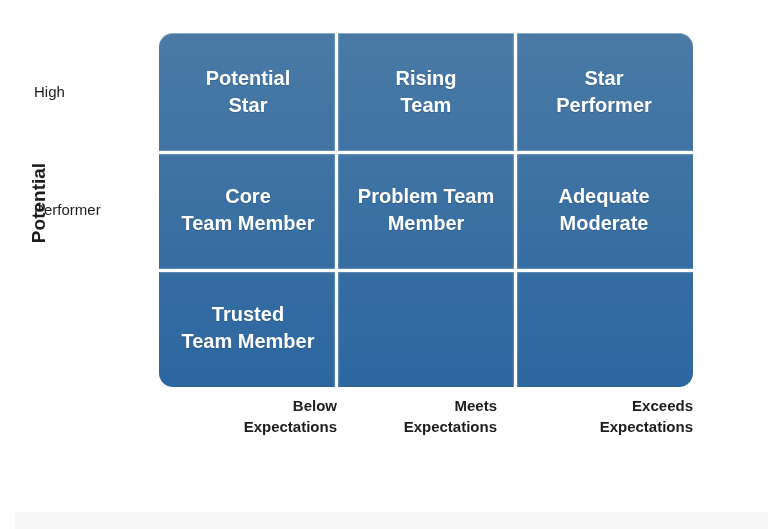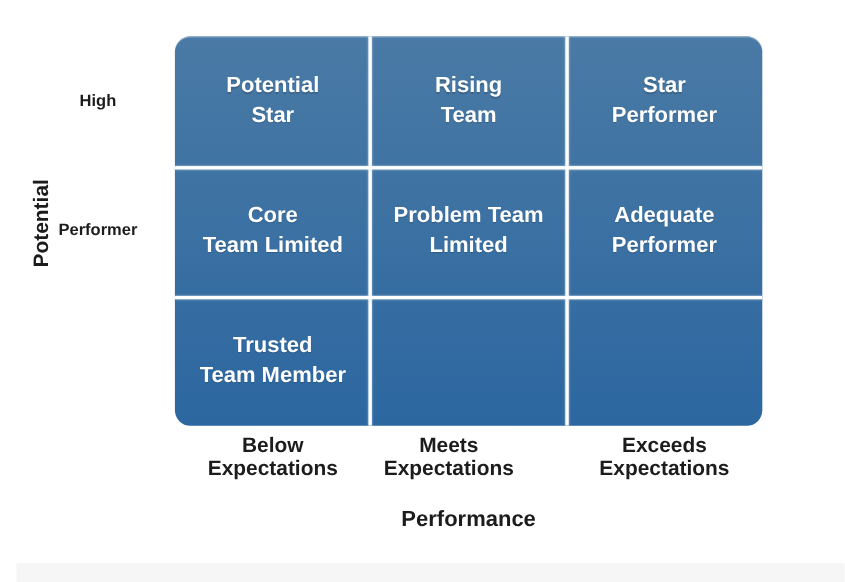--- a/index.html
+++ b/index.html
@@ -60,23 +60,23 @@
   }
   .dv1 { left: 176px; }
   .dv2 { left: 355px; }
   .dh1 { top: 118px; }
   .dh2 { top: 236px; }
   
   .y-tick {
     position: absolute;
     left: 34px;
     width: 110px;
-    text-align: center;
+    text-align: left;
     font-size: 15px;
-    font-weight: bold;
+    font-weight: normal;
     color: var(--axis-text, #1c1c1c);
     line-height: 20px;
   }
   .yt0 { top: 82px; }
   .yt1 { top: 200px; }
   .yt2 { top: 318px; }
   .y-title {
     position: absolute;
     left: -41px;
     top: 193px;
@@ -87,22 +87,22 @@
     font-size: 19px;
     font-weight: bold;
     color: var(--axis-text, #1c1c1c);
     transform: rotate(-90deg);
   }
   
   .x-tick {
     position: absolute;
     top: 395px;
     width: 178px;
-    text-align: center;
-    font-size: 19px;
+    text-align: right;
+    font-size: 15px;
     font-weight: bold;
     line-height: 21px;
     color: var(--axis-text, #1c1c1c);
     white-space: pre-line;
   }
   .xt0 { left: 159px; }
   .xt1 { left: 319px; }
   .xt2 { left: 515px; }
   .x-title {
     position: absolute;
@@ -135,38 +135,37 @@
   <div class="y-tick yt1">Performer</div>
 
   <div class="grid">
     <div class="cell">Potential
 Star</div>
     <div class="cell">Rising
 Team</div>
     <div class="cell">Star
 Performer</div>
     <div class="cell">Core
-Team Limited</div>
+Team Member</div>
     <div class="cell">Problem Team
-Limited</div>
+Member</div>
     <div class="cell">Adequate
-Performer</div>
+Moderate</div>
     <div class="cell">Trusted
 Team Member</div>
 
     <div class="divider-v dv1"></div>
     <div class="divider-v dv2"></div>
     <div class="divider-h dh1"></div>
     <div class="divider-h dh2"></div>
   </div>
 
   <div class="x-tick xt0">Below
 Expectations</div>
   <div class="x-tick xt1">Meets
 Expectations</div>
   <div class="x-tick xt2">Exceeds
 Expectations</div>
 
-  <div class="x-title">Performance</div>
 
   <div class="footer-bar"></div>
 
 </div>
 
 </body></html>

